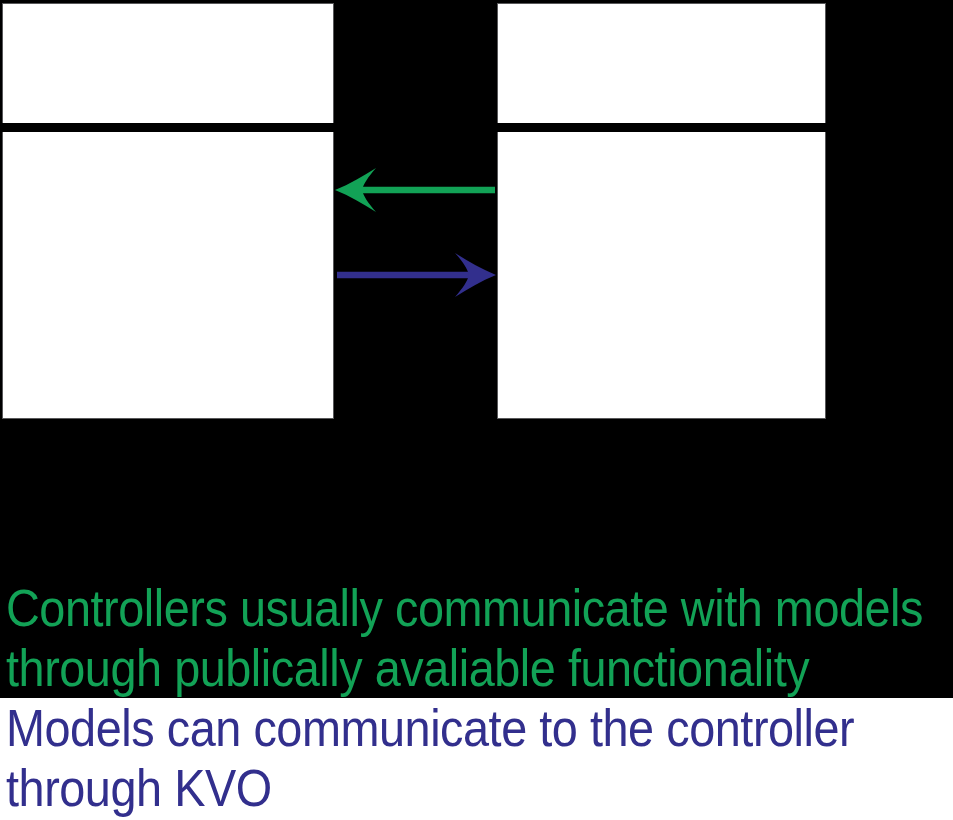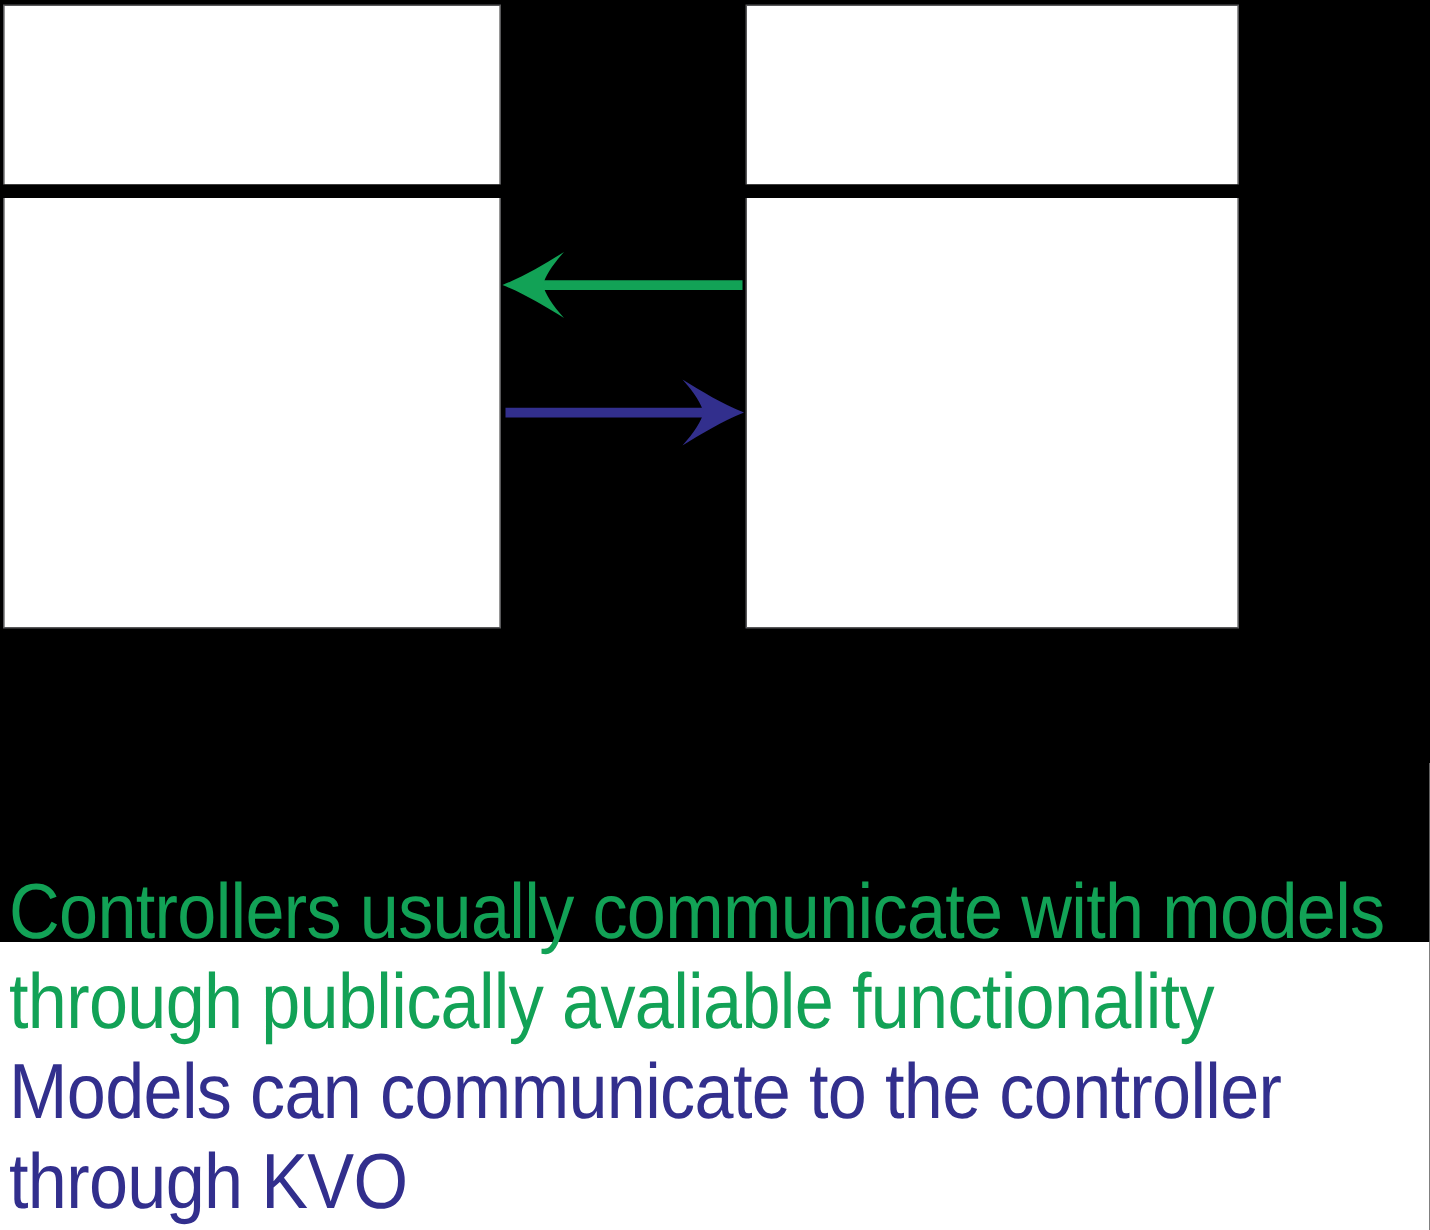--- a/index.html
+++ b/index.html
@@ -10,21 +10,21 @@
     width: 953px;
     height: 820px;
     position: relative;
     overflow: hidden;
     font-family: "Liberation Sans", sans-serif;
   }
   .canvas {
     position: absolute;
     inset: 0;
     width: 953px;
-    height: 628px;
+    height: 698px;
   }
   .uml-box {
     position: absolute;
     top: 3px;
     height: 416px;
     box-sizing: border-box;
     border: 1.5px solid #58585a;
     display: flex;
     flex-direction: column;
   }

